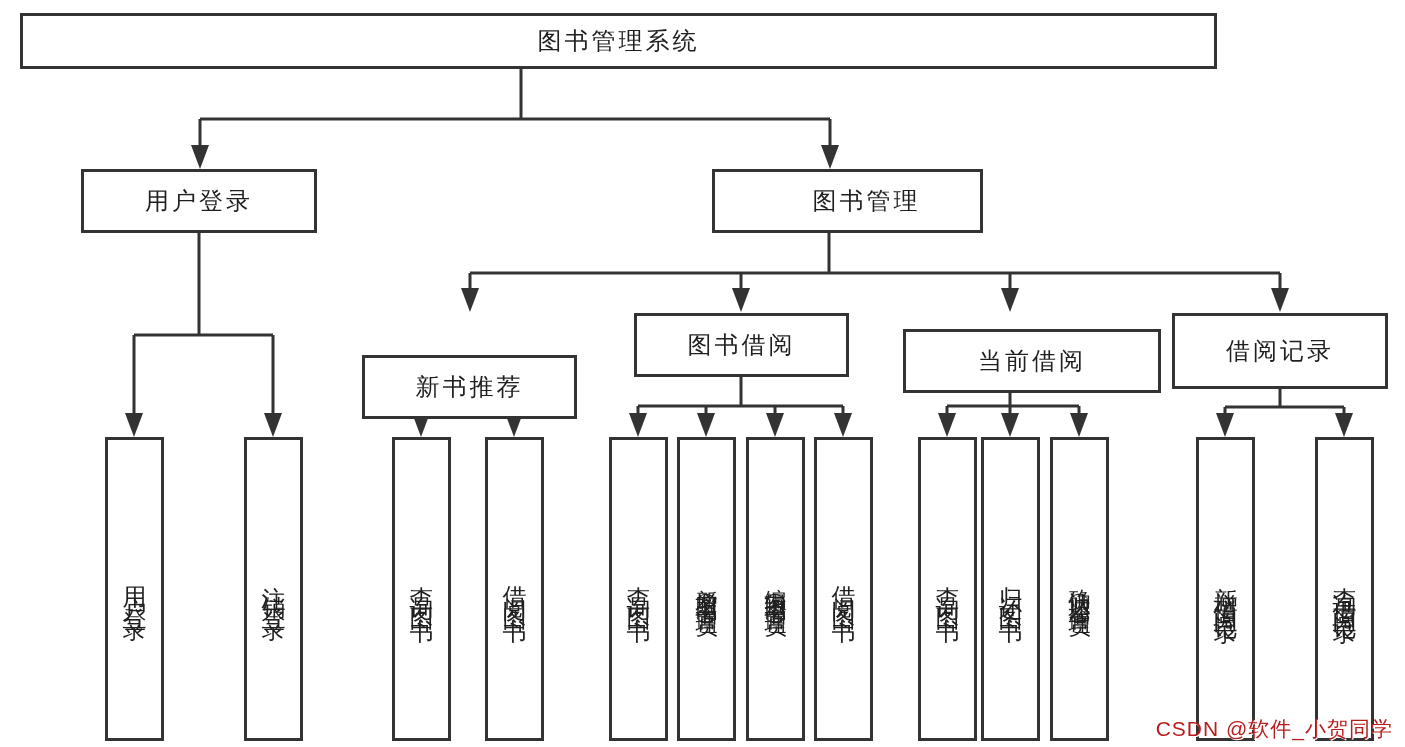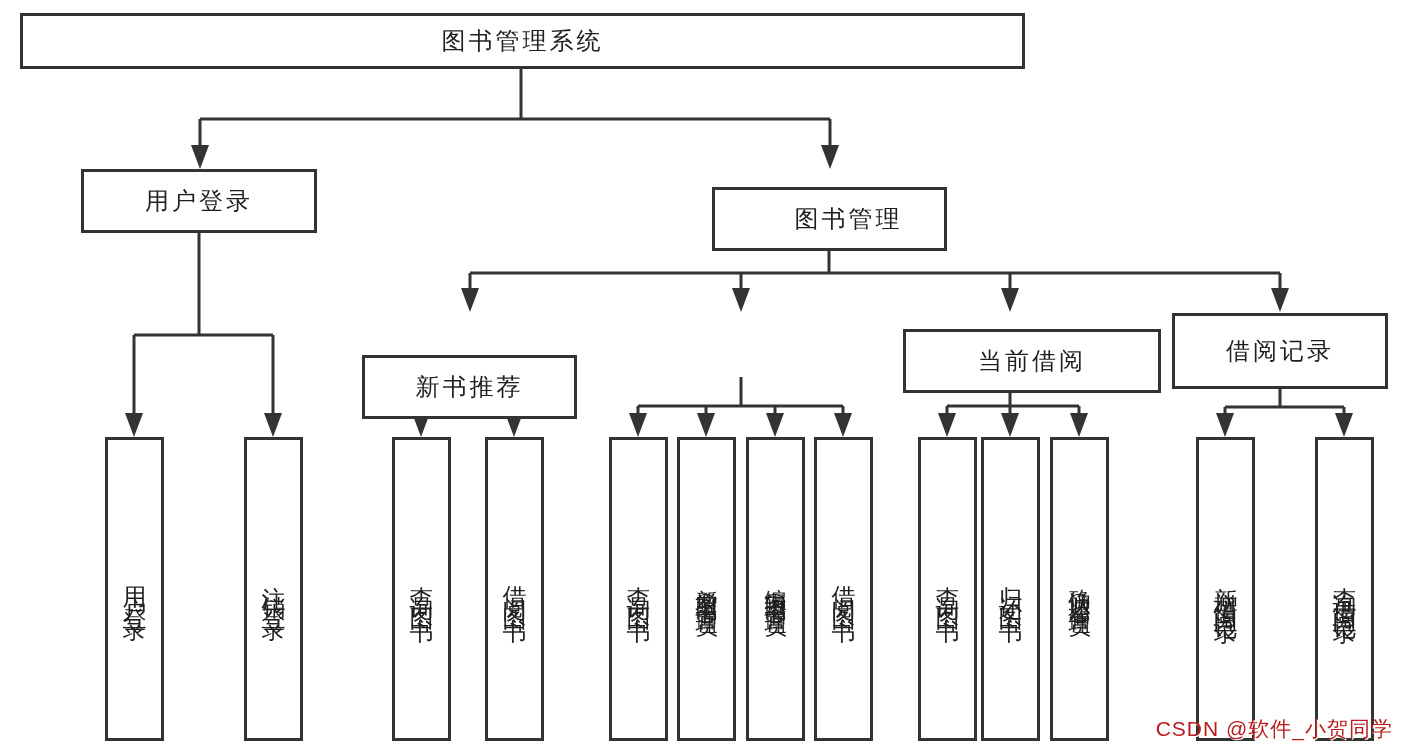--- a/index.html
+++ b/index.html
@@ -34,23 +34,23 @@
     font-size: 24px;
     line-height: 1;
     white-space: nowrap;
     color: #1f1f1f;
   }
   .ls-wide  { letter-spacing: 11px; }
   .ls-mid   { letter-spacing: 7px; }
   .ls-tight { letter-spacing: 4px; font-size: 22px; }
 
   
-  .n-root   { left: 20px;   top: 13px;  width: 1005px; height: 56px; }
+  .n-root   { left: 20px;   top: 13px;  width: 1197px; height: 56px; }
   .n-login  { left: 81px;   top: 169px; width: 236px;  height: 64px; }
-  .n-mgmt   { left: 712px;  top: 187px; width: 235px;  height: 64px; padding-left: 38px; }
+  .n-mgmt   { left: 712px;  top: 169px; width: 271px;  height: 64px; padding-left: 38px; }
   .n-lv2a   { left: 362px;  top: 313px; width: 215px;  height: 64px; margin-top: 42px; }
   .n-lv2b   { left: 634px;  top: 313px; width: 215px;  height: 64px; }
   .n-lv2c   { left: 903px;  top: 329px; width: 258px;  height: 64px; }
   .n-lv2d   { left: 1172px; top: 313px; width: 216px;  height: 76px; }
 
   .leaf { top: 437px; width: 59px; height: 304px; }
   .lf1  { left: 105px;  }
   .lf2  { left: 244px;  }
   .lf3  { left: 392px;  }
   .lf4  { left: 485px;  }
@@ -128,20 +128,23 @@
   <div class="node n-login">
     <span class="hlabel">用户登录</span>
   </div>
   <div class="node n-mgmt">
     <span class="hlabel">图书管理</span>
   </div>
 
   <div class="node n-lv2a">
     <span class="hlabel">新书推荐</span>
   </div>
+  <div class="node n-lv2b">
+    <span class="hlabel">图书借阅</span>
+  </div>
   <div class="node n-lv2c">
     <span class="hlabel">当前借阅</span>
   </div>
   <div class="node n-lv2d">
     <span class="hlabel">借阅记录</span>
   </div>
 
   <div class="node leaf lf1">
     <span class="vtext ls-wide">用户登录</span>
   </div>

